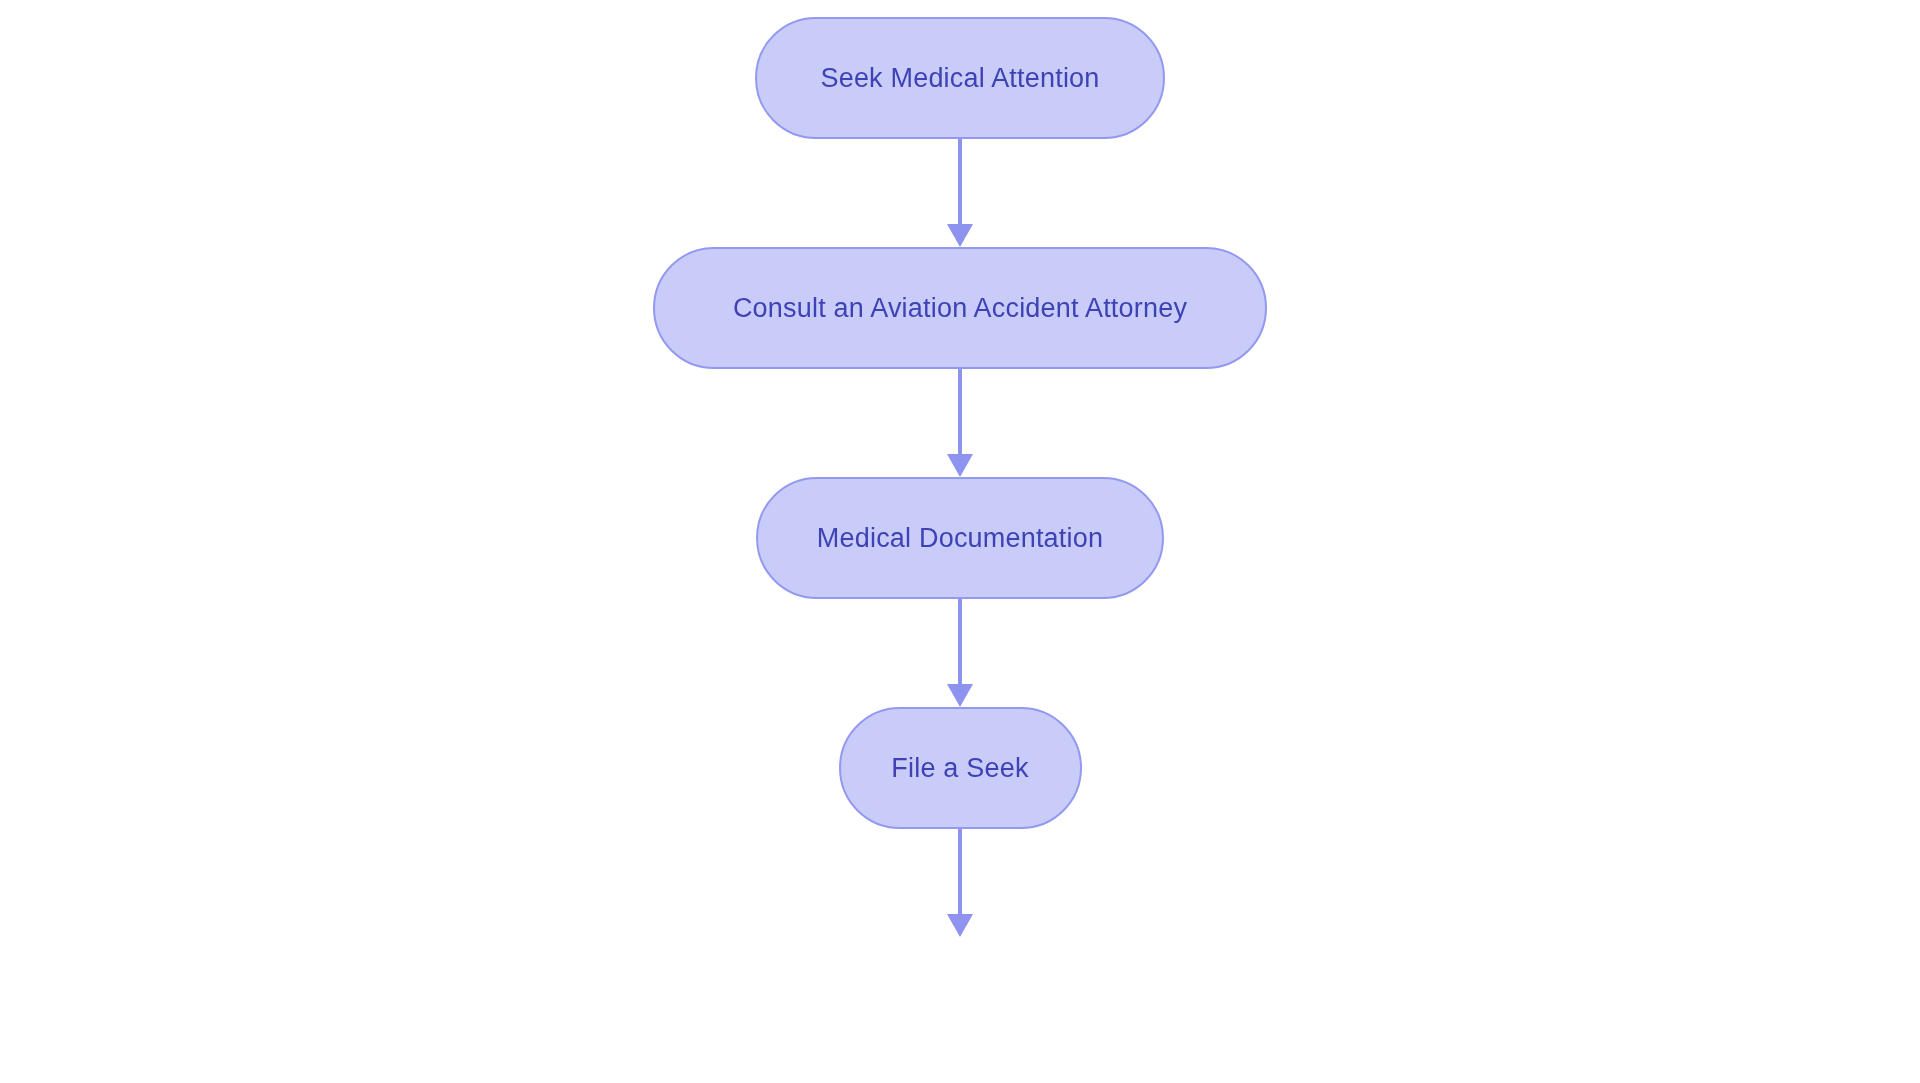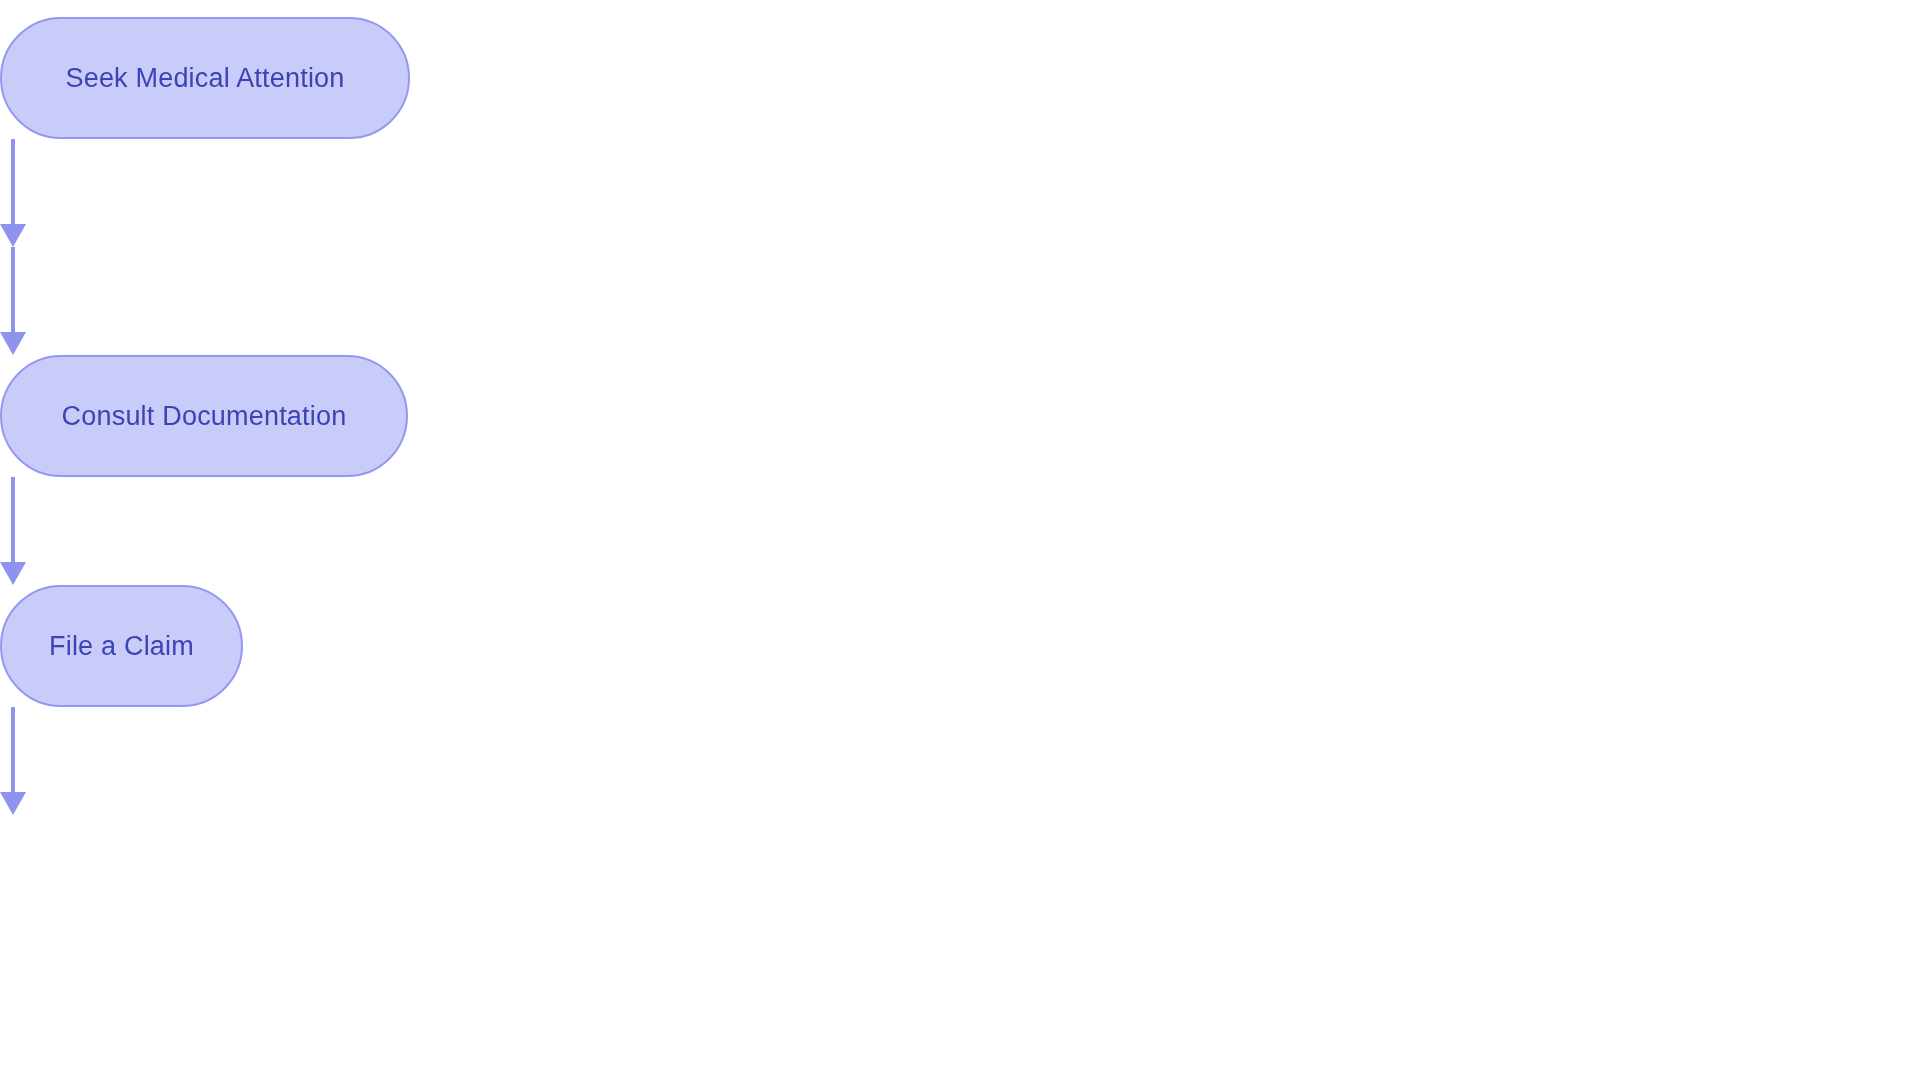--- a/index.html
+++ b/index.html
@@ -15,20 +15,21 @@
     background: #ffffff;
     overflow: hidden;
   }
   .flow {
     position: absolute;
     top: 17px;
     left: 0;
     width: 1920px;
     display: flex;
     flex-direction: column;
+    align-items: center;
   }
   .node {
     height: 122px;
     box-sizing: border-box;
     border: 2px solid #9399f0;
     background: #c9cbf8;
     border-radius: 61px;
     display: flex;
     align-items: center;
     justify-content: center;
@@ -71,37 +72,40 @@
 
     <div class="node node-0">
       <span>Seek Medical Attention</span>
     </div>
 
     <div class="arrow">
       <div class="shaft"></div>
       <div class="head"></div>
     </div>
 
+    <div class="node node-1">
+      <span>Consult an Aviation Accident Attorney</span>
+    </div>
 
     <div class="arrow">
       <div class="shaft"></div>
       <div class="head"></div>
     </div>
 
     <div class="node node-2">
-      <span>Consult Documentation</span>
+      <span>Medical Documentation</span>
     </div>
 
     <div class="arrow">
       <div class="shaft"></div>
       <div class="head"></div>
     </div>
 
     <div class="node node-3">
-      <span>File a Claim</span>
+      <span>File a Seek</span>
     </div>
 
     <div class="arrow">
       <div class="shaft"></div>
       <div class="head"></div>
     </div>
 
 
   </div>
 </div>

